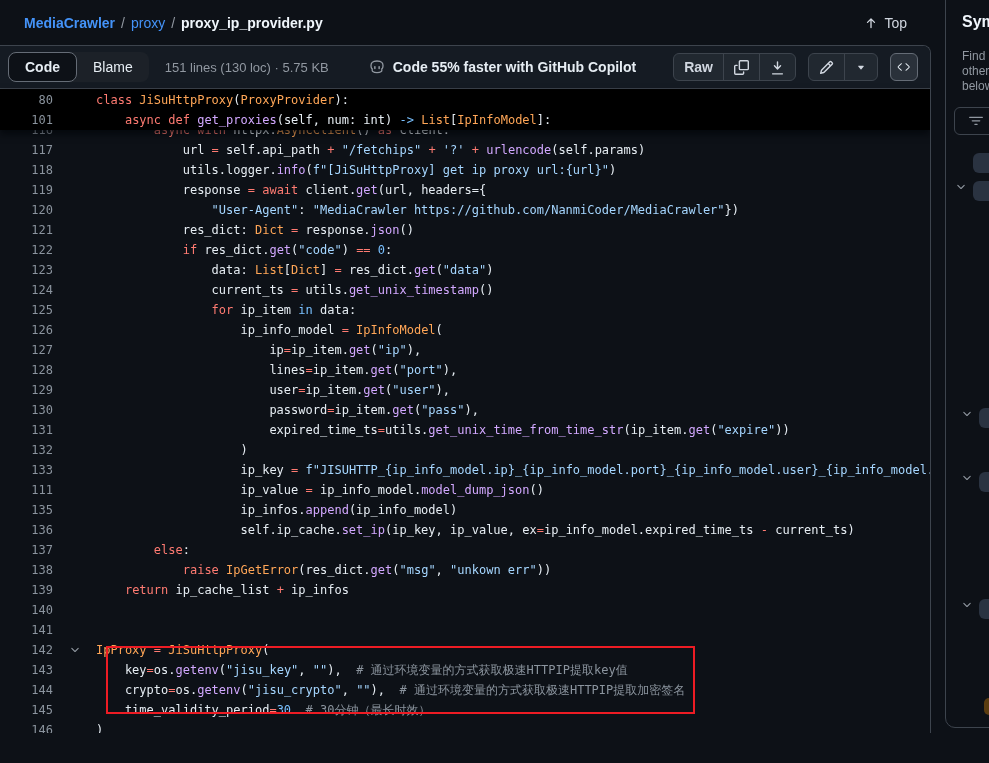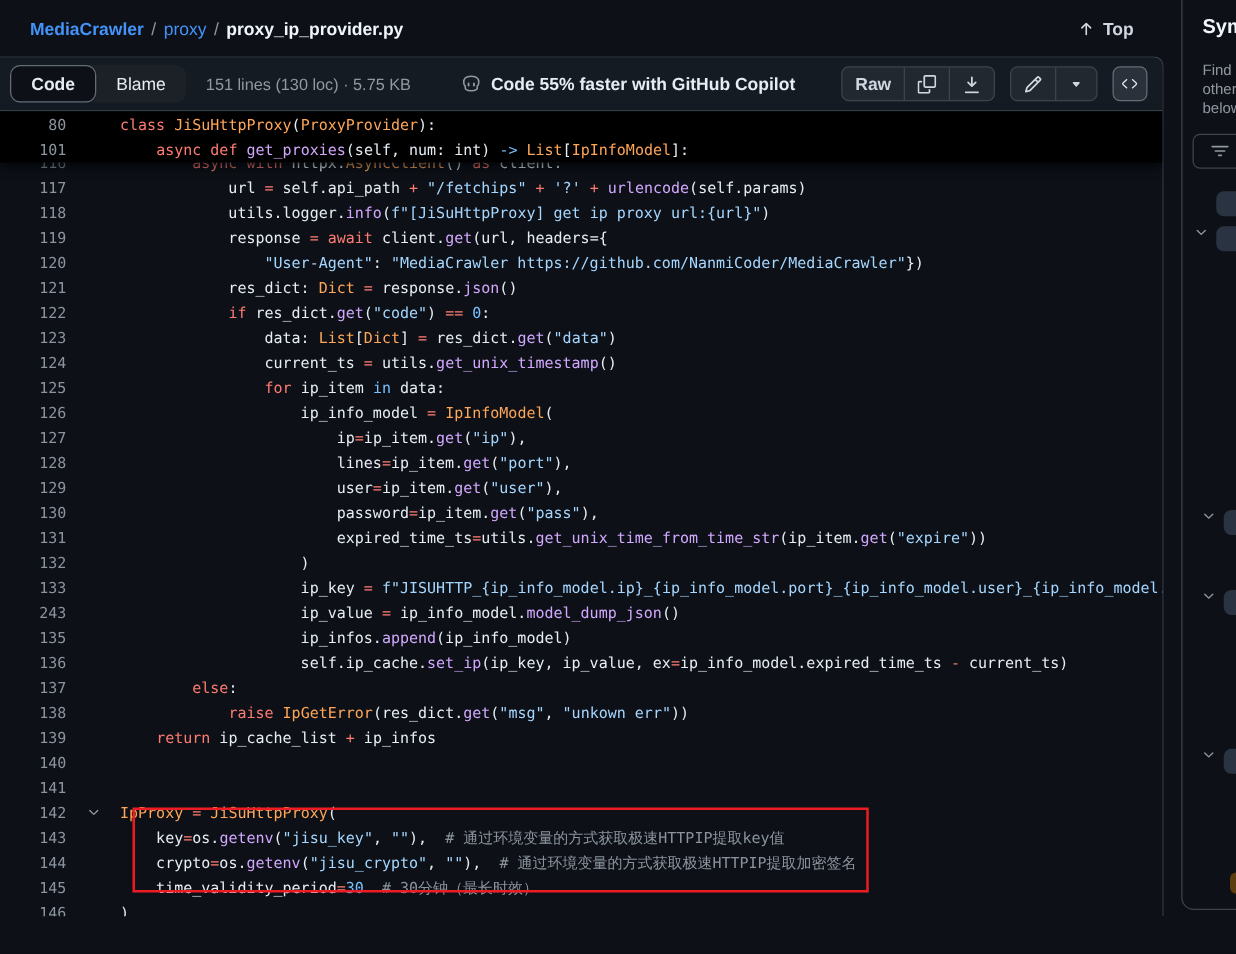--- a/index.html
+++ b/index.html
@@ -8,21 +8,21 @@
   .main-col { position:absolute; left:0; top:0; width:931px; height:763px; }
 
   
   .crumb-bar { height:45px; display:flex; align-items:center; padding:0 16px 0 24px;
     background:#0d1117; font-size:14px; }
   .crumb-bar a { text-decoration:none; color:#4493f8; cursor:pointer; }
   .crumb-repo { font-weight:700; }
   .crumb-sep { color:#9198a1; margin:0 6px; }
   .crumb-file { font-weight:700; color:#f0f6fc; }
   .top-btn { margin-left:auto; display:flex; align-items:center; gap:6px; color:#d1d7e0;
-    font-weight:700; font-size:14px; cursor:pointer; padding:4px 8px; border-radius:6px;text-align:right; }
+    font-weight:400; font-size:14px; cursor:pointer; padding:4px 8px; border-radius:6px;text-align:right; }
   .top-btn svg { display:block; }
 
   
   .code-box { border:1px solid #3d444d; border-left:none; border-bottom:none;
     border-radius:0 8px 0 0; height:688px; background:#0d1117; overflow:hidden; }
   .file-header { height:43px; background:#151b23; border-bottom:1px solid #3d444d;
     display:flex; align-items:center; padding:0 12px 0 8px; }
   .seg { display:flex; background:#1c2128; border-radius:8px; padding:0; height:30px; }
   .seg-item { padding:0 16px; display:flex; align-items:center; font-size:14px;
     color:#e6edf3; border-radius:8px; cursor:pointer; }
@@ -173,21 +173,21 @@
           <div class="code-row"><div class="ln">124</div><div class="gut"></div><div class="cl"><span class="tk-p">                current_ts </span><span class="tk-k">=</span><span class="tk-p"> utils.</span><span class="tk-f">get_unix_timestamp</span><span class="tk-p">()</span></div></div>
           <div class="code-row"><div class="ln">125</div><div class="gut"></div><div class="cl"><span class="tk-p">                </span><span class="tk-k">for</span><span class="tk-p"> ip_item </span><span class="tk-n">in</span><span class="tk-p"> data:</span></div></div>
           <div class="code-row"><div class="ln">126</div><div class="gut"></div><div class="cl"><span class="tk-p">                    ip_info_model </span><span class="tk-k">=</span><span class="tk-p"> </span><span class="tk-t">IpInfoModel</span><span class="tk-p">(</span></div></div>
           <div class="code-row"><div class="ln">127</div><div class="gut"></div><div class="cl"><span class="tk-p">                        ip</span><span class="tk-k">=</span><span class="tk-p">ip_item.</span><span class="tk-f">get</span><span class="tk-p">(</span><span class="tk-s">"ip"</span><span class="tk-p">),</span></div></div>
           <div class="code-row"><div class="ln">128</div><div class="gut"></div><div class="cl"><span class="tk-p">                        lines</span><span class="tk-k">=</span><span class="tk-p">ip_item.</span><span class="tk-f">get</span><span class="tk-p">(</span><span class="tk-s">"port"</span><span class="tk-p">),</span></div></div>
           <div class="code-row"><div class="ln">129</div><div class="gut"></div><div class="cl"><span class="tk-p">                        user</span><span class="tk-k">=</span><span class="tk-p">ip_item.</span><span class="tk-f">get</span><span class="tk-p">(</span><span class="tk-s">"user"</span><span class="tk-p">),</span></div></div>
           <div class="code-row"><div class="ln">130</div><div class="gut"></div><div class="cl"><span class="tk-p">                        password</span><span class="tk-k">=</span><span class="tk-p">ip_item.</span><span class="tk-f">get</span><span class="tk-p">(</span><span class="tk-s">"pass"</span><span class="tk-p">),</span></div></div>
           <div class="code-row"><div class="ln">131</div><div class="gut"></div><div class="cl"><span class="tk-p">                        expired_time_ts</span><span class="tk-k">=</span><span class="tk-p">utils.</span><span class="tk-f">get_unix_time_from_time_str</span><span class="tk-p">(ip_item.</span><span class="tk-f">get</span><span class="tk-p">(</span><span class="tk-s">"expire"</span><span class="tk-p">))</span></div></div>
           <div class="code-row"><div class="ln">132</div><div class="gut"></div><div class="cl"><span class="tk-p">                    )</span></div></div>
           <div class="code-row"><div class="ln">133</div><div class="gut"></div><div class="cl"><span class="tk-p">                    ip_key </span><span class="tk-k">=</span><span class="tk-p"> </span><span class="tk-s">f"JISUHTTP_{ip_info_model.ip}_{ip_info_model.port}_{ip_info_model.user}_{ip_info_model.password}"</span></div></div>
-          <div class="code-row"><div class="ln">243</div><div class="gut"></div><div class="cl"><span class="tk-p">                    ip_value </span><span class="tk-k">=</span><span class="tk-p"> ip_info_model.</span><span class="tk-f">model_dump_json</span><span class="tk-p">()</span></div></div>
+          <div class="code-row"><div class="ln">111</div><div class="gut"></div><div class="cl"><span class="tk-p">                    ip_value </span><span class="tk-k">=</span><span class="tk-p"> ip_info_model.</span><span class="tk-f">model_dump_json</span><span class="tk-p">()</span></div></div>
           <div class="code-row"><div class="ln">135</div><div class="gut"></div><div class="cl"><span class="tk-p">                    ip_infos.</span><span class="tk-f">append</span><span class="tk-p">(ip_info_model)</span></div></div>
           <div class="code-row"><div class="ln">136</div><div class="gut"></div><div class="cl"><span class="tk-p">                    self.ip_cache.</span><span class="tk-f">set_ip</span><span class="tk-p">(ip_key, ip_value, ex</span><span class="tk-k">=</span><span class="tk-p">ip_info_model.expired_time_ts </span><span class="tk-k">-</span><span class="tk-p"> current_ts)</span></div></div>
           <div class="code-row"><div class="ln">137</div><div class="gut"></div><div class="cl"><span class="tk-p">        </span><span class="tk-k">else</span><span class="tk-p">:</span></div></div>
           <div class="code-row"><div class="ln">138</div><div class="gut"></div><div class="cl"><span class="tk-p">            </span><span class="tk-k">raise</span><span class="tk-p"> </span><span class="tk-t">IpGetError</span><span class="tk-p">(res_dict.</span><span class="tk-f">get</span><span class="tk-p">(</span><span class="tk-s">"msg"</span><span class="tk-p">, </span><span class="tk-s">"unkown err"</span><span class="tk-p">))</span></div></div>
           <div class="code-row"><div class="ln">139</div><div class="gut"></div><div class="cl"><span class="tk-p">    </span><span class="tk-k">return</span><span class="tk-p"> ip_cache_list </span><span class="tk-k">+</span><span class="tk-p"> ip_infos</span></div></div>
           <div class="code-row"><div class="ln">140</div><div class="gut"></div><div class="cl"></div></div>
           <div class="code-row"><div class="ln">141</div><div class="gut"></div><div class="cl"></div></div>
           <div class="code-row"><div class="ln">142</div><div class="gut"><span class="chev"><svg width="12" height="12" viewBox="0 0 16 16" fill="#9198a1">
                   <path d="M12.78 5.22a.749.749 0 0 1 0 1.06l-4.25 4.25a.749.749 0 0 1-1.06 0L3.22 6.28a.749.749 0 1 1 1.06-1.06L8 8.939l3.72-3.719a.749.749 0 0 1 1.06 0Z"></path>
                 </svg></span></div><div class="cl"><span class="tk-t">IpProxy</span><span class="tk-p"> </span><span class="tk-k">=</span><span class="tk-p"> </span><span class="tk-t">JiSuHttpProxy</span><span class="tk-p">(</span></div></div>

